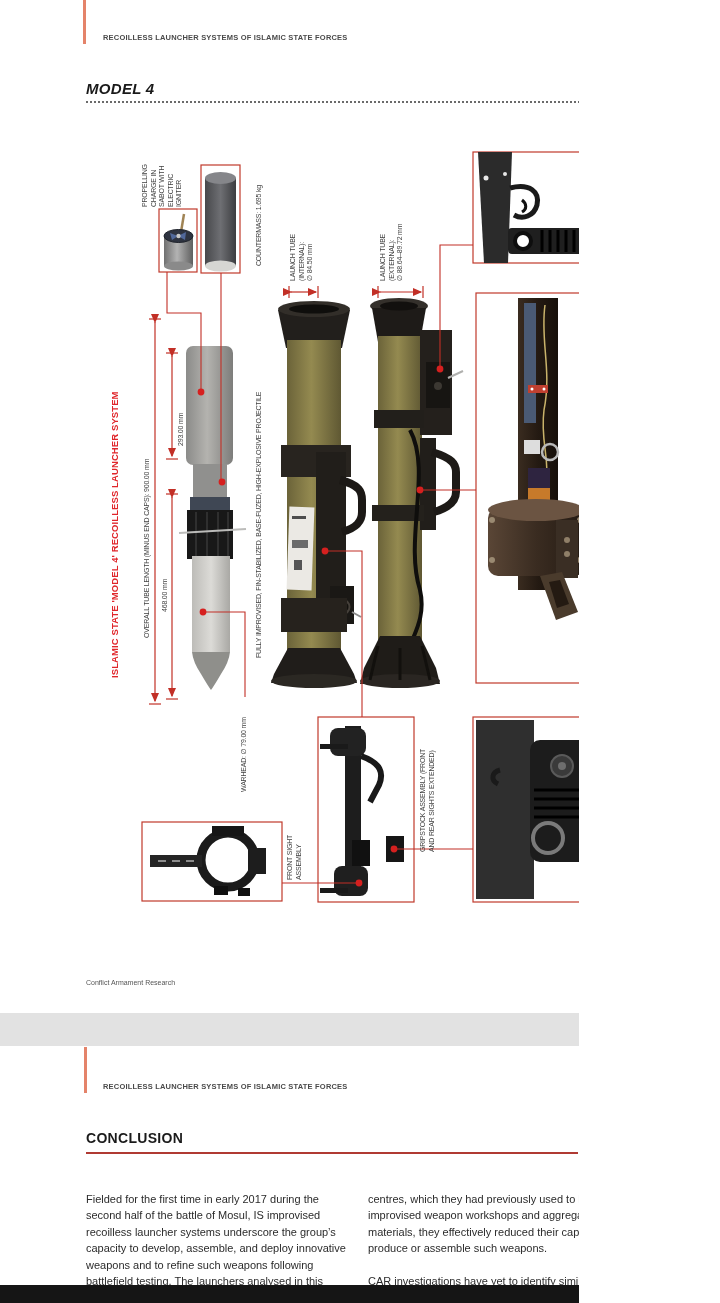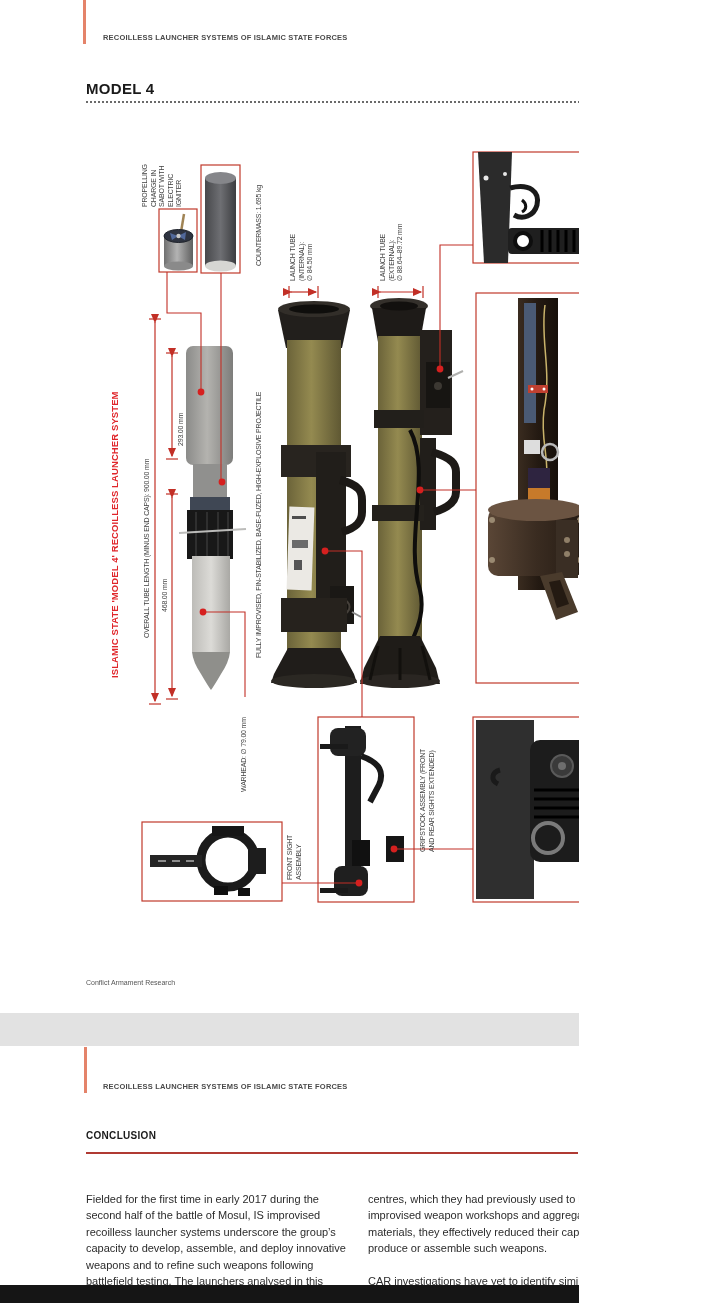--- a/index.html
+++ b/index.html
@@ -11,38 +11,38 @@
   .doc-title{position:absolute;font-size:15px;font-weight:bold;letter-spacing:.3px;color:#1a1a1a;}
   .dotted-rule{position:absolute;border-top:2px dotted #6a6a6a;height:0;}
   .footer-left{position:absolute;font-size:7px;color:#555;}
   .footer-page{position:absolute;font-size:7px;color:#555;}
   .page-sep{position:absolute;left:0;width:720px;background:#e2e2e2;}
   
   .vlabel{position:absolute;font-size:7px;line-height:8.5px;letter-spacing:-.2px;color:#3f3f3f;
           white-space:pre-line;transform:rotate(-90deg);transform-origin:0 0;}
   .vlabel.red-title{font-size:9.5px;font-weight:bold;color:#e0262b;letter-spacing:.1px;line-height:11px;}
   
-  .section-heading{position:absolute;font-size:10px;font-weight:bold;color:#1a1a1a;letter-spacing:.3px;}
+  .section-heading{position:absolute;font-size:14px;font-weight:bold;color:#1a1a1a;letter-spacing:.3px;}
   .heading-rule{position:absolute;height:2px;background:#b03a33;}
   .bodytext{position:absolute;font-size:11px;line-height:16.4px;color:#2b2b2b;}
   .bodytext p{margin:0 0 16px 0;}
   
   .bottom-bar{position:absolute;left:0;width:720px;background:#151515;}
   .watermark{position:absolute;display:flex;align-items:center;color:#15803d;
              font-weight:bold;font-size:24px;letter-spacing:-1px;line-height:24px;}
   .watermark svg{margin-left:0px;}
 </style>
 </head>
 <body>
 
 <div class="canvas">
 
   <div class="kicker-bar" style="left:83px;top:0;height:44px;"></div>
   <div class="kicker" style="left:103px;top:33px;">RECOILLESS LAUNCHER SYSTEMS OF ISLAMIC STATE FORCES</div>
-  <div class="doc-title" style="left:86px;top:80px;">MODEL 4</div>
+  <div class="doc-title" style="left:86px;top:80px;font-style:italic;">MODEL 4</div>
   <div class="dotted-rule" style="left:86px;top:101px;width:582px;"></div>
 
   <svg width="720" height="1013" viewBox="0 0 720 1013" style="position:absolute;left:0;top:0;">
     <defs>
       <linearGradient id="gmetal" x1="0" y1="0" x2="1" y2="0">
         <stop offset="0" stop-color="#6f6f6f"></stop>
           <stop offset=".45" stop-color="#b3b3b3"></stop>
           <stop offset="1" stop-color="#5f5f5f"></stop>
       </linearGradient>
       <linearGradient id="gdark" x1="0" y1="0" x2="1" y2="0">

